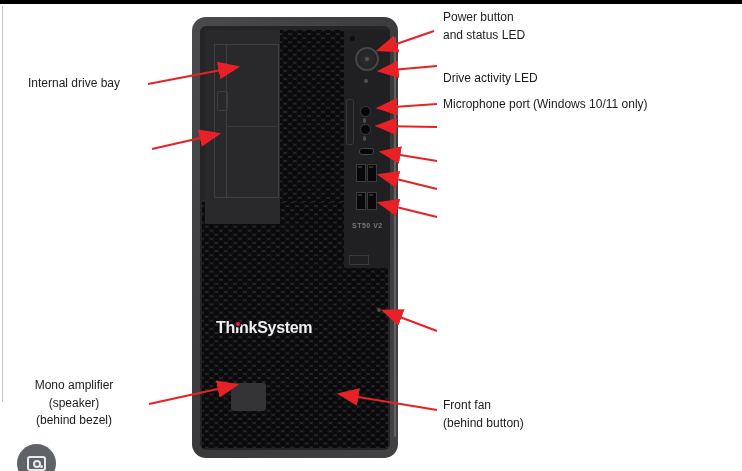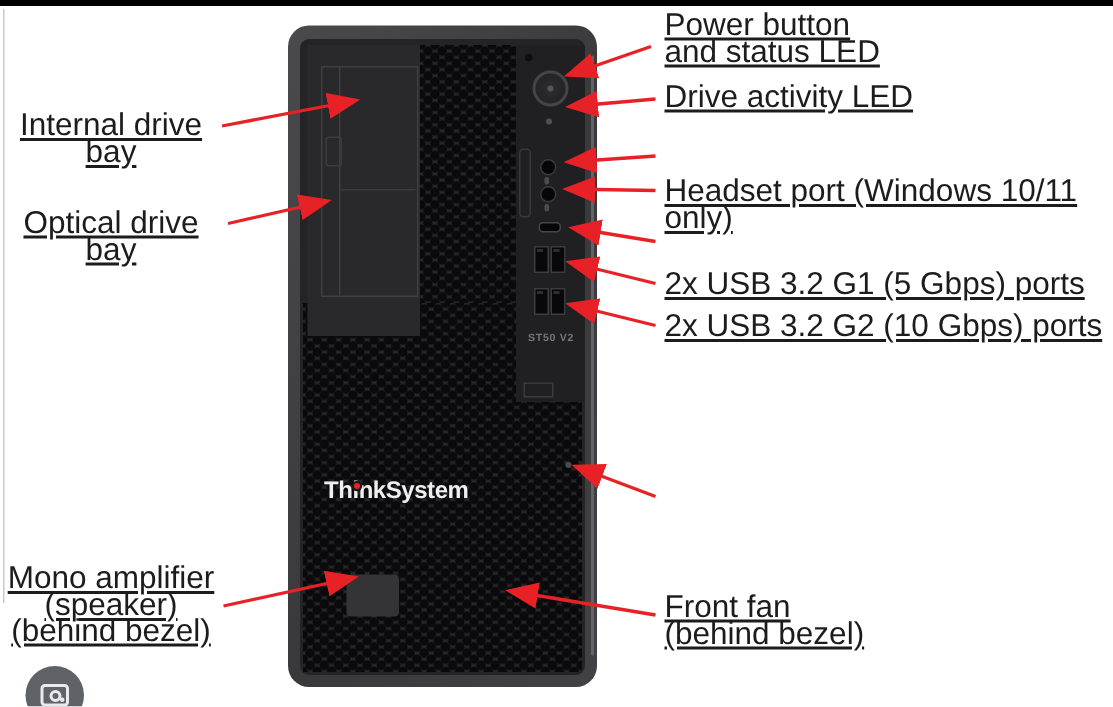--- a/index.html
+++ b/index.html
@@ -53,21 +53,21 @@
 
   .thermal-dot{position:absolute;left:177px;top:282px;width:4px;height:4px;border-radius:50%;background:#4c4c50;}
   .amp-patch{position:absolute;left:31px;top:357px;width:35px;height:28px;background:#343436;border-radius:3px;}
 
   .brand{position:absolute;left:16px;top:293px;font-size:16px;font-weight:bold;color:#efefef;
          letter-spacing:-.3px;white-space:nowrap;}
   .brand-dot{position:absolute;left:20px;top:2.5px;width:4px;height:4px;border-radius:50%;
              background:#e82127;box-shadow:0 0 0 1.5px #1a1a1c;}
 
   
-  .lbl{position:absolute;font-size:21px;line-height:18px;white-space:pre-line;text-decoration:underline;}
+  .lbl{position:absolute;font-size:12px;line-height:18px;white-space:pre-line;}
   .lbl-r{left:443px;}
   .lbl-l{left:0;width:148px;text-align:center;line-height:17.5px;}
 
   .arrows{position:absolute;left:0;top:0;pointer-events:none;}
 
   
   .lens-btn{position:absolute;left:17px;top:444px;width:39px;height:39px;border-radius:50%;
             background:#5f6368;cursor:pointer;}
   .cam-body{position:absolute;left:10px;top:12px;width:15px;height:11px;border:2px solid #e8eaed;border-radius:3px;}
   .cam-lens{position:absolute;left:3.5px;top:1.5px;width:4px;height:4px;border:2px solid #e8eaed;border-radius:50%;}
@@ -136,29 +136,26 @@
     <line x1="437" y1="217" x2="380" y2="203" stroke="#e82127" stroke-width="2.2" marker-end="url(#ah)"></line>
     <line x1="437" y1="331" x2="384" y2="311" stroke="#e82127" stroke-width="2.2" marker-end="url(#ah)"></line>
     <line x1="437" y1="410" x2="340" y2="394" stroke="#e82127" stroke-width="2.2" marker-end="url(#ah)"></line>
     <line x1="148" y1="84" x2="237" y2="67" stroke="#e82127" stroke-width="2.2" marker-end="url(#ah)"></line>
     <line x1="152" y1="149" x2="218" y2="134" stroke="#e82127" stroke-width="2.2" marker-end="url(#ah)"></line>
     <line x1="149" y1="404" x2="236" y2="385" stroke="#e82127" stroke-width="2.2" marker-end="url(#ah)"></line>
   </svg>
 
   <div class="lbl lbl-r" style="top:8px">Power button
 and status LED</div>
-  <div class="lbl lbl-r" style="top:56px">Drive activity LED</div>
-  <div class="lbl lbl-r" style="top:119px">Headset port (Windows 10/11 only)</div>
-  <div class="lbl lbl-r" style="top:181px">2x USB 3.2 G1 (5 Gbps) ports</div>
-  <div class="lbl lbl-r" style="top:209px">2x USB 3.2 G2 (10 Gbps) ports</div>
+  <div class="lbl lbl-r" style="top:69px">Drive activity LED</div>
+  <div class="lbl lbl-r" style="top:95px">Microphone port (Windows 10/11 only)</div>
   <div class="lbl lbl-r" style="top:396px">Front fan
-(behind bezel)</div>
+(behind button)</div>
 
   <div class="lbl lbl-l" style="top:75px">Internal drive bay</div>
-  <div class="lbl lbl-l" style="top:140px">Optical drive bay</div>
   <div class="lbl lbl-l" style="top:377px">Mono amplifier
 (speaker)
 (behind bezel)</div>
 
   <div class="lens-btn">
     <div class="cam-body">
       <div class="cam-lens"></div>
       <div class="cam-dot"></div>
     </div>
   </div>

